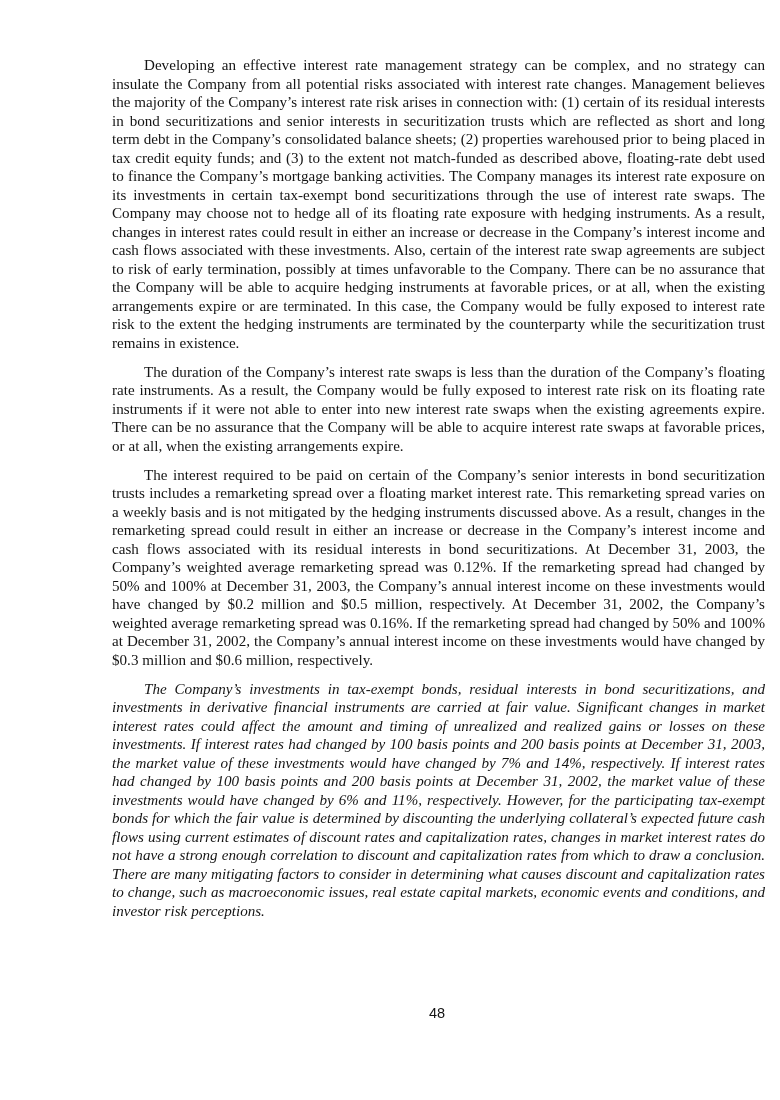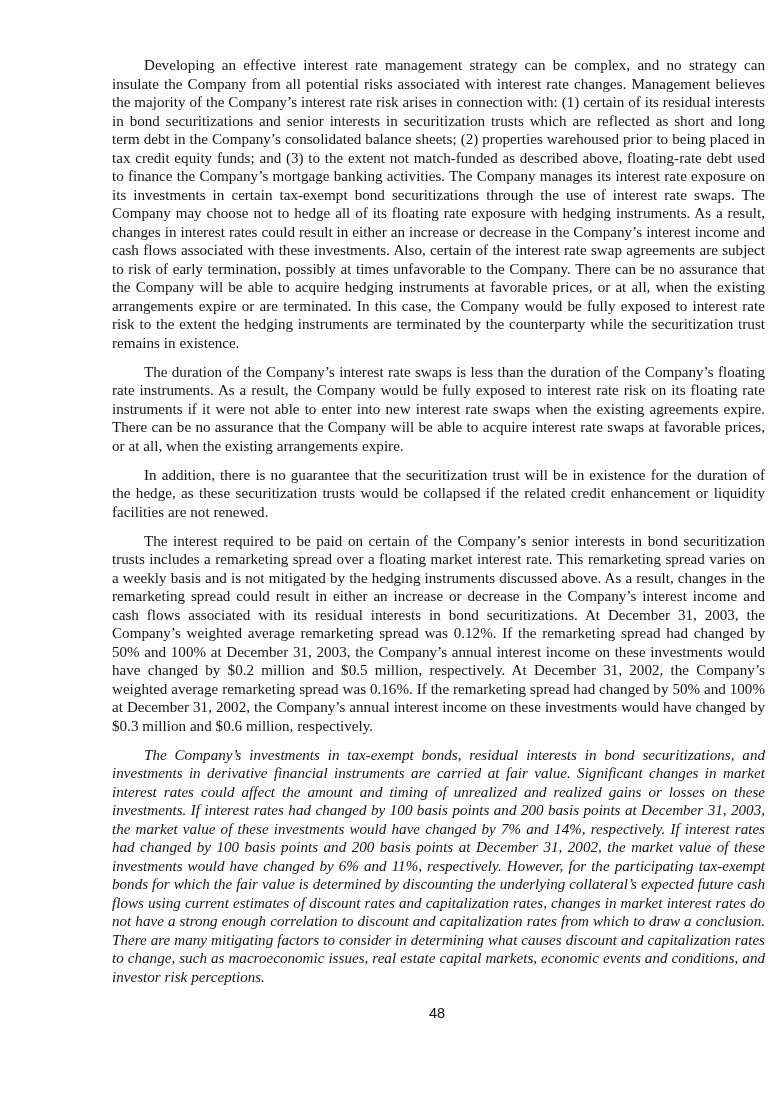--- a/index.html
+++ b/index.html
@@ -56,18 +56,17 @@
     font-family: Liberation Sans, sans-serif;
   }
 </style>
 </head>
 <body>
 
 <div class="page">
   <div class="content">
     <p class="para">Developing an effective interest rate management strategy can be complex, and no strategy can insulate the Company from all potential risks associated with interest rate changes. Management believes the majority of the Company’s interest rate risk arises in connection with: (1) certain of its residual interests in bond securitizations and senior interests in securitization trusts which are reflected as short and long term debt in the Company’s consolidated balance sheets; (2) properties warehoused prior to being placed in tax credit equity funds; and (3) to the extent not match-funded as described above, floating-rate debt used to finance the Company’s mortgage banking activities. The Company manages its interest rate exposure on its investments in certain tax-exempt bond securitizations through the use of interest rate swaps. The Company may choose not to hedge all of its floating rate exposure with hedging instruments. As a result, changes in interest rates could result in either an increase or decrease in the Company’s interest income and cash flows associated with these investments. Also, certain of the interest rate swap agreements are subject to risk of early termination, possibly at times unfavorable to the Company. There can be no assurance that the Company will be able to acquire hedging instruments at favorable prices, or at all, when the existing arrangements expire or are terminated. In this case, the Company would be fully exposed to interest rate risk to the extent the hedging instruments are terminated by the counterparty while the securitization trust remains in existence.</p>
     <p class="para">The duration of the Company’s interest rate swaps is less than the duration of the Company’s floating rate instruments. As a result, the Company would be fully exposed to interest rate risk on its floating rate instruments if it were not able to enter into new interest rate swaps when the existing agreements expire. There can be no assurance that the Company will be able to acquire interest rate swaps at favorable prices, or at all, when the existing arrangements expire.</p>
-    <p class="para">In addition, there is no guarantee that the securitization trust will be in existence for the duration of the hedge, as these securitization trusts would be collapsed if the related credit enhancement or liquidity facilities are not renewed.</p>
     <p class="para">The interest required to be paid on certain of the Company’s senior interests in bond securitization trusts includes a remarketing spread over a floating market interest rate. This remarketing spread varies on a weekly basis and is not mitigated by the hedging instruments discussed above. As a result, changes in the remarketing spread could result in either an increase or decrease in the Company’s interest income and cash flows associated with its residual interests in bond securitizations. At December 31, 2003, the Company’s weighted average remarketing spread was 0.12%. If the remarketing spread had changed by 50% and 100% at December 31, 2003, the Company’s annual interest income on these investments would have changed by $0.2 million and $0.5 million, respectively. At December 31, 2002, the Company’s weighted average remarketing spread was 0.16%. If the remarketing spread had changed by 50% and 100% at December 31, 2002, the Company’s annual interest income on these investments would have changed by $0.3 million and $0.6 million, respectively.</p>
     <p class="para">The Company’s investments in tax-exempt bonds, residual interests in bond securitizations, and investments in derivative financial instruments are carried at fair value. Significant changes in market interest rates could affect the amount and timing of unrealized and realized gains or losses on these investments. If interest rates had changed by 100 basis points and 200 basis points at December 31, 2003, the market value of these investments would have changed by 7% and 14%, respectively. If interest rates had changed by 100 basis points and 200 basis points at December 31, 2002, the market value of these investments would have changed by 6% and 11%, respectively. However, for the participating tax-exempt bonds for which the fair value is determined by discounting the underlying collateral’s expected future cash flows using current estimates of discount rates and capitalization rates, changes in market interest rates do not have a strong enough correlation to discount and capitalization rates from which to draw a conclusion. There are many mitigating factors to consider in determining what causes discount and capitalization rates to change, such as macroeconomic issues, real estate capital markets, economic events and conditions, and investor risk perceptions.</p>
   </div>
   <div class="page-number">48</div>
 </div>
 
 </body></html>

